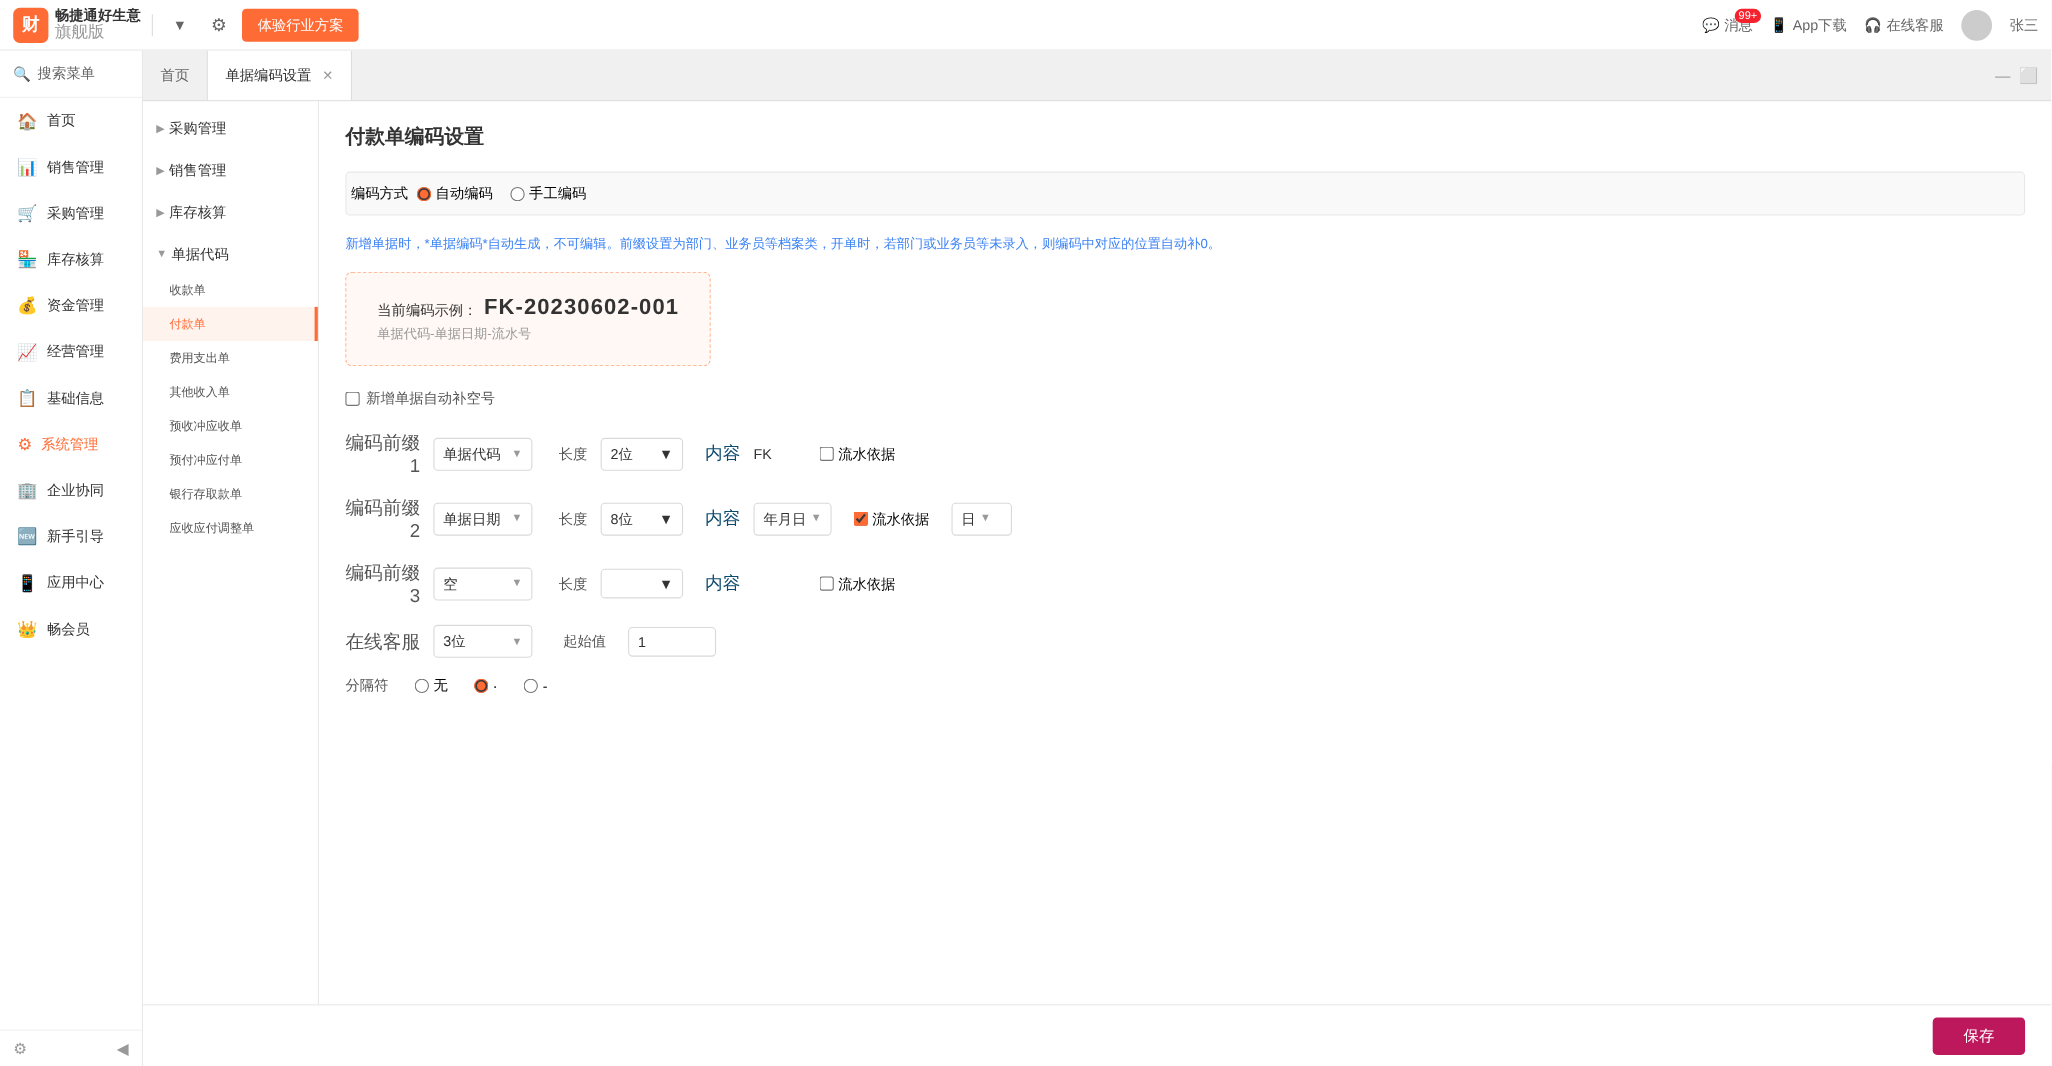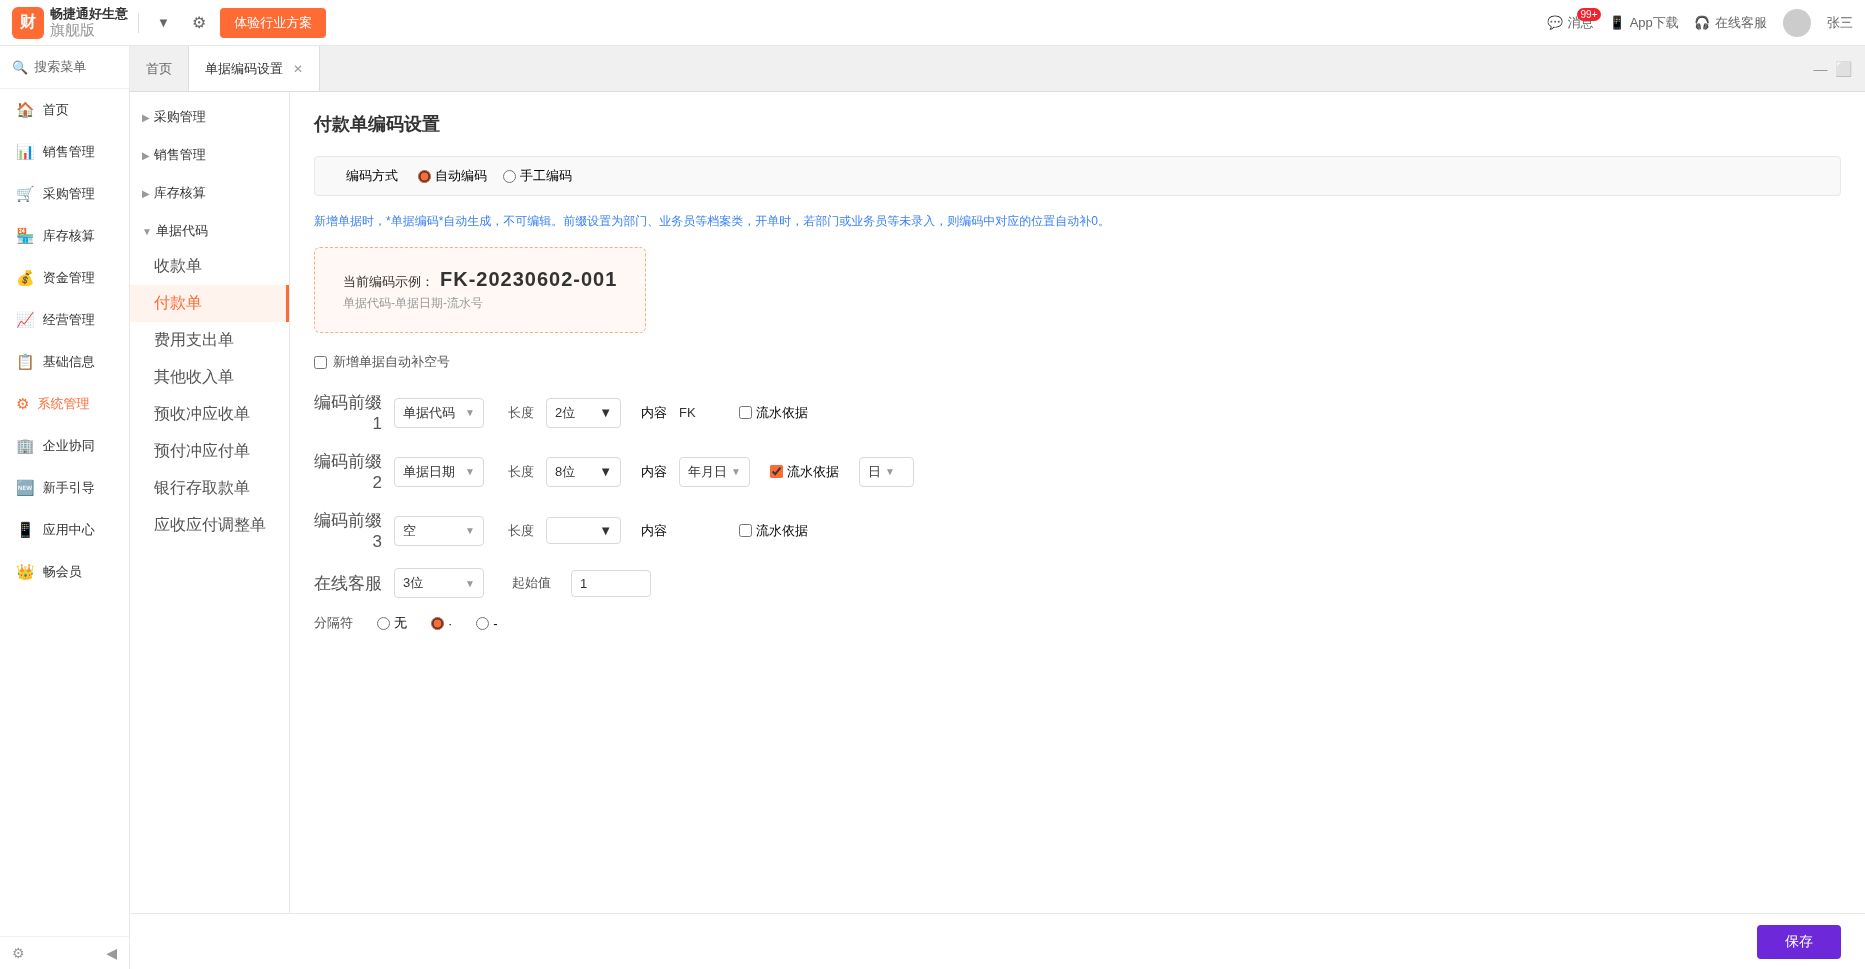--- a/index.html
+++ b/index.html
@@ -239,21 +239,21 @@
       cursor: pointer;
       color: #333;
       font-size: 13px;
       gap: 4px;
     }
     .sub-menu-header .arrow { font-size: 10px; color: #999; }
     .sub-menu-item {
       padding: 8px 16px 8px 24px;
       cursor: pointer;
       color: #555;
-      font-size: 16px;
+      font-size: 11px;
     }
     .sub-menu-item.active {
       color: #ff6b35;
       background: #fff3ee;
       border-right: 3px solid #ff6b35;
     }
 
     
     .main-content {
       flex: 1;
@@ -266,24 +266,24 @@
       font-weight: bold;
       color: #333;
       margin-bottom: 20px;
     }
 
     
     .encoding-method-bar {
       background: #f9f9f9;
       border: 1px solid #e8e8e8;
       border-radius: 4px;
-      padding: 10px 31px;
-      display: flex;
-      align-items: center;
-      gap: 12px;
+      padding: 10px 4px;
+      display: flex;
+      align-items: center;
+      gap: 0;
       margin-bottom: 16px;
     }
     .radio-group {
       display: flex;
       align-items: center;
       gap: 16px;
     }
     .radio-label {
       display: flex;
       align-items: center;
@@ -361,22 +361,22 @@
     .form-input {
       border: 1px solid #d9d9d9;
       border-radius: 4px;
       padding: 5px 8px;
       background: #fff;
       font-size: 13px;
       color: #333;
       min-width: 80px;
     }
     .content-label {
-      font-size: 13px;
-      color: #000000;
+      font-size: 16px;
+      color: #0c4a6e;
       margin-left: 8px;
     }
     .content-value {
       font-size: 13px;
       color: #333;
       min-width: 40px;
     }
     .serial-check {
       display: flex;
       align-items: center;
@@ -416,21 +416,21 @@
       height: 56px;
       background: #fff;
       border-top: 1px solid #e8e8e8;
       display: flex;
       align-items: center;
       justify-content: flex-end;
       padding: 0 24px;
       flex-shrink: 0;
     }
     .save-btn {
-      background: #6d28d9;
+      background: #be185d;
       color: white;
       border: none;
       border-radius: 4px;
       padding: 8px 28px;
       cursor: pointer;
       font-size: 14px;
     }
 
     .length-select {
       border: 1px solid #d9d9d9;

